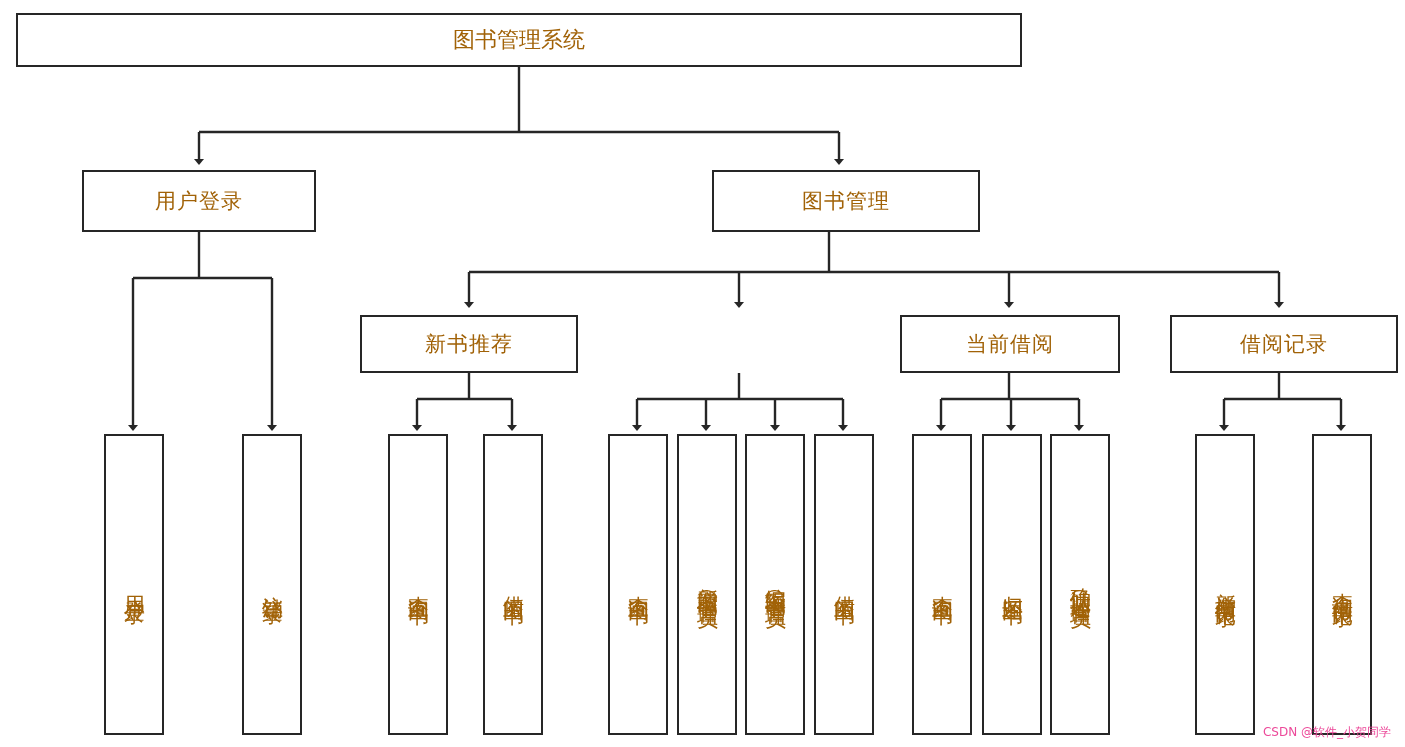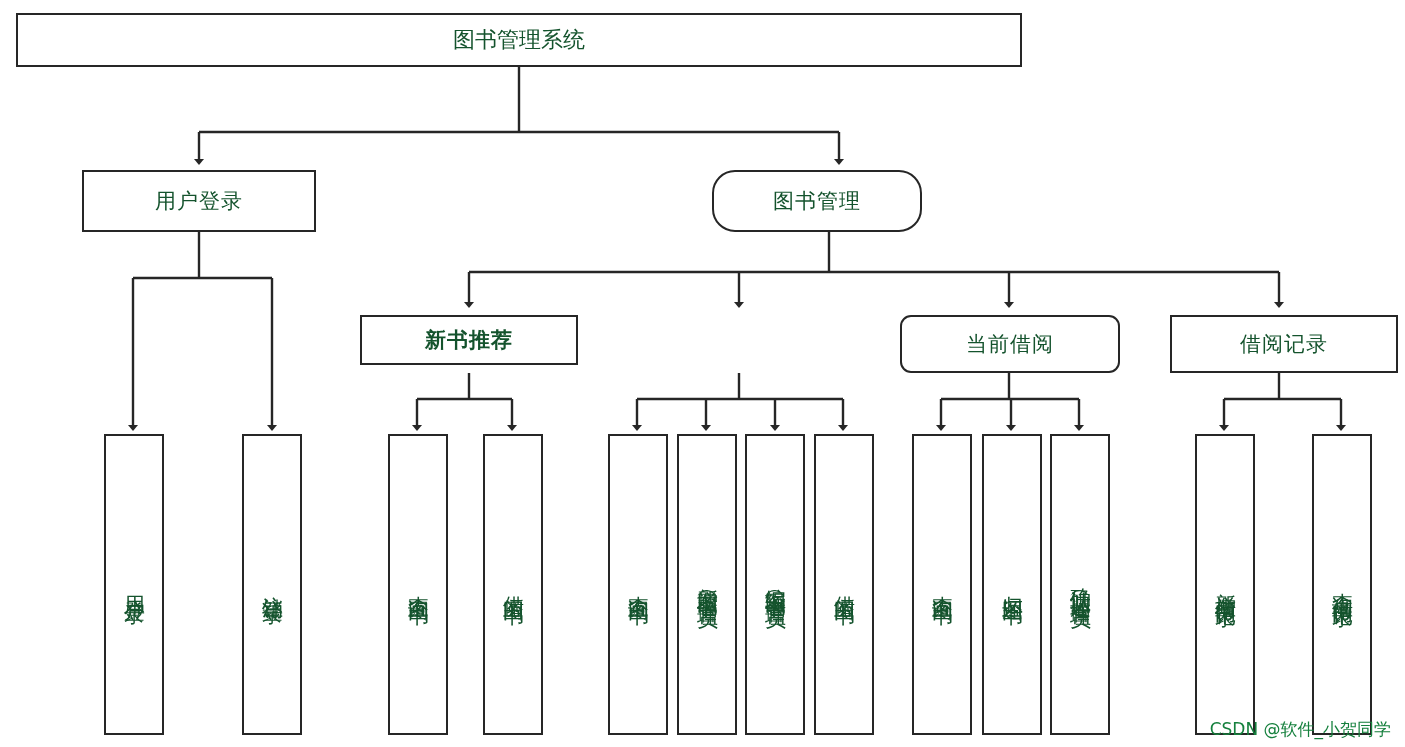--- a/index.html
+++ b/index.html
@@ -18,21 +18,21 @@
     overflow: hidden;
   }
   .node {
     position: absolute;
     box-sizing: border-box;
     border: 2px solid #262626;
     background: #ffffff;
     display: flex;
     align-items: center;
     justify-content: center;
-    color: #14532d;
+    color: #a16207;
   }
   .node.h {
     font-size: 21px;
     letter-spacing: 1px;
   }
   .node.root {
     font-size: 22px;
   }
   .node.v {
     writing-mode: vertical-rl;
@@ -53,22 +53,22 @@
     left: 0;
     top: 0;
     width: 1405px;
     height: 747px;
     pointer-events: none;
   }
   .watermark {
     position: absolute;
     right: 14px;
     bottom: 6px;
-    font-size: 17px;
-    color: #15803d;
+    font-size: 12px;
+    color: #ec4899;
     white-space: nowrap;
     font-family: "DejaVu Sans", "Liberation Sans", sans-serif;
   }
 </style>
 </head>
 <body>
 
 <div id="canvas">
 
   <svg id="wires" viewBox="0 0 1405 747">
@@ -118,26 +118,26 @@
       <path d="M1224,399 L1341,399"></path>
       <path d="M1224,399 L1224,428" marker-end="url(#arw)"></path>
       <path d="M1341,399 L1341,428" marker-end="url(#arw)"></path>
     </g>
   </svg>
 
   <div class="node root" style="left:16px; top:13px; width:1006px; height:54px;">图书管理系统</div>
 
   <div class="node h" style="left:82px; top:170px; width:234px; height:62px;">用户登录</div>
 
-  <div class="node h" style="left:712px; top:170px; width:210px; height:62px;border-radius:23px;">图书管理</div>
+  <div class="node h" style="left:712px; top:170px; width:268px; height:62px;">图书管理</div>
 
-  <div class="node h" style="left:360px; top:315px; width:218px; height:50px;font-weight:bold;">新书推荐</div>
+  <div class="node h" style="left:360px; top:315px; width:218px; height:58px;">新书推荐</div>
 
 
-  <div class="node h" style="left:900px; top:315px; width:220px; height:58px;border-radius:11px;">当前借阅</div>
+  <div class="node h" style="left:900px; top:315px; width:220px; height:58px;">当前借阅</div>
 
   <div class="node h" style="left:1170px; top:315px; width:228px; height:58px;">借阅记录</div>
 
   <div class="node v" style="left:104px; top:434px; width:60px; height:301px;">
     <span class="vtext">用户登录</span>
   </div>
 
   <div class="node v" style="left:242px; top:434px; width:60px; height:301px;">
     <span class="vtext">注销登录</span>
   </div>

